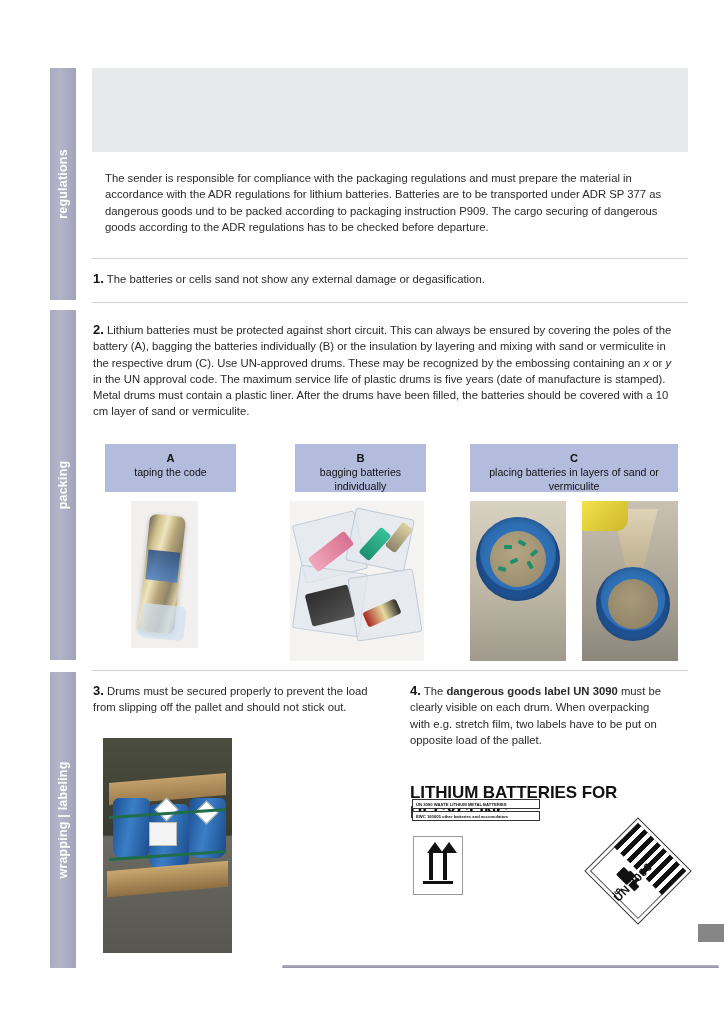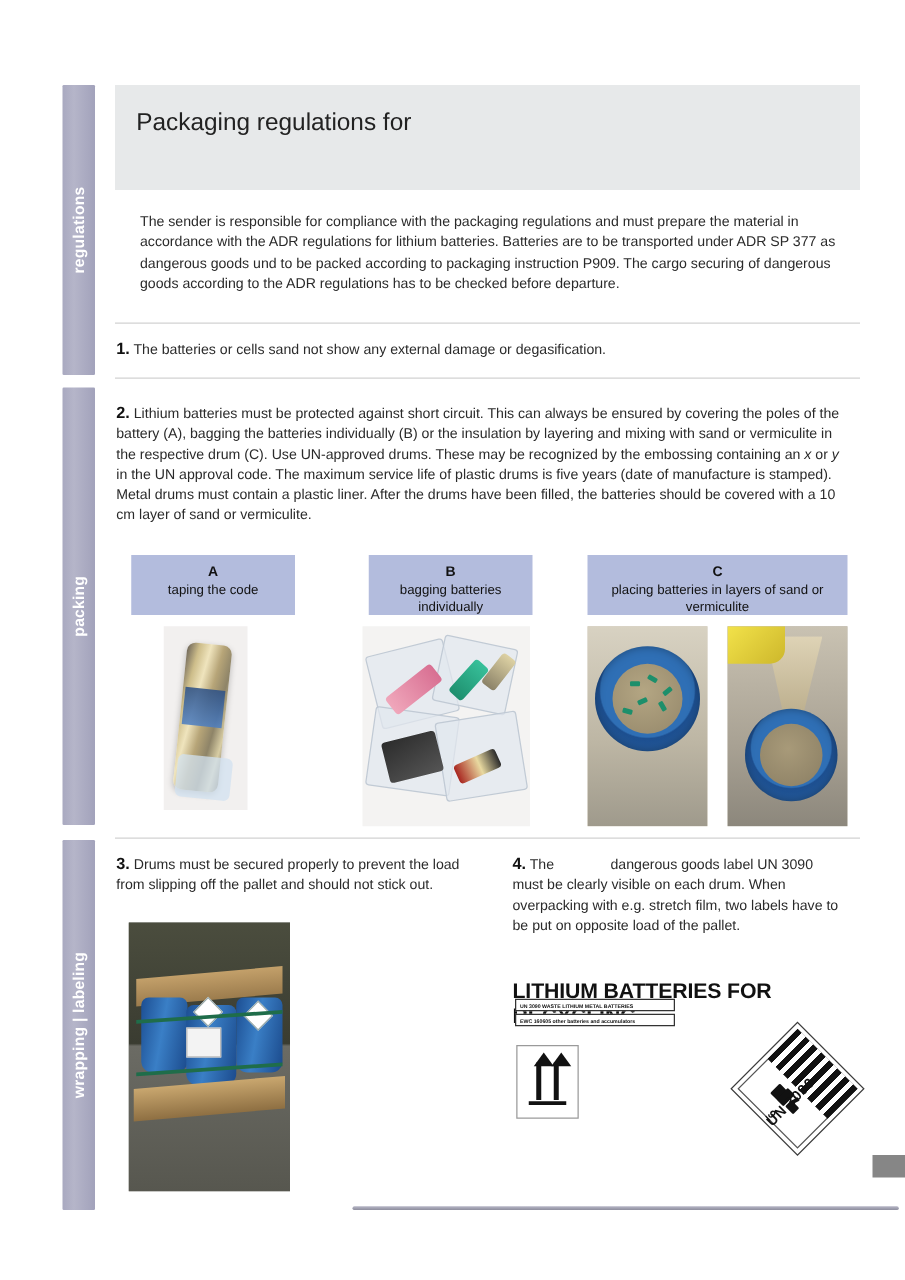--- a/index.html
+++ b/index.html
@@ -50,21 +50,21 @@
     width: 596px; height: 84px;
     background: #e7e9ea;
     box-sizing: border-box;
     padding: 17px 0 0 17px;
   }
   .title-line1 { font-size: 19.5px; color: #222; line-height: 26px; font-weight: normal; }
   .title-line2 { font-size: 19.5px; color: #111; line-height: 28px; font-weight: normal; }
 
   .intro {
     position: absolute;
-    left: 20px; top: 170px;
+    left: 13px; top: 170px;
     width: 572px;
     font-size: 11.3px;
     line-height: 16.3px;
     color: #2a2a2a;
     text-align: left;
   }
 
   .rule {
     position: absolute;
     left: 0;
@@ -76,21 +76,21 @@
   #rule-2 { top: 302px; }
 
   .item {
     position: absolute;
     font-size: 11.3px;
     line-height: 16.3px;
     color: #2a2a2a;
   }
   .item .num { font-weight: bold; font-size: 13px; color: #111; }
   .item em { font-style: italic; }
-  .item b { font-weight: normal; margin-left: 42px; }
+  .item b { font-weight: bold; }
 
   #item-1 { left: 1px; top: 271px; width: 580px; }
   #item-2 { left: 1px; top: 322px; width: 586px; }
 
   
   .capbox {
     position: absolute;
     background: #b3bcdd;
     box-sizing: border-box;
     text-align: center;
@@ -313,21 +313,20 @@
     <span class="tab-label">packing</span>
   </div>
   <div class="tab" id="tab-wrapping">
     <span class="tab-label">wrapping | labeling</span>
   </div>
 </div>
 
 <div class="content">
 
   <div class="title-box">
-    <div class="title-line1">Packaging regulations for</div>
   </div>
 
   <div class="intro">The sender is responsible for compliance with the packaging regulations and must prepare the material in accordance with the ADR regulations for lithium batteries. Batteries are to be transported under ADR SP 377 as dangerous goods und to be packed according to packaging instruction P909. The cargo securing of dangerous goods according to the ADR regulations has to be checked before departure.</div>
 
   <div class="rule" id="rule-1"></div>
 
   <div class="item" id="item-1">
     <span class="num">1.</span>
     <span>The batteries or cells sand not show any external damage or degasification.</span>
   </div>

